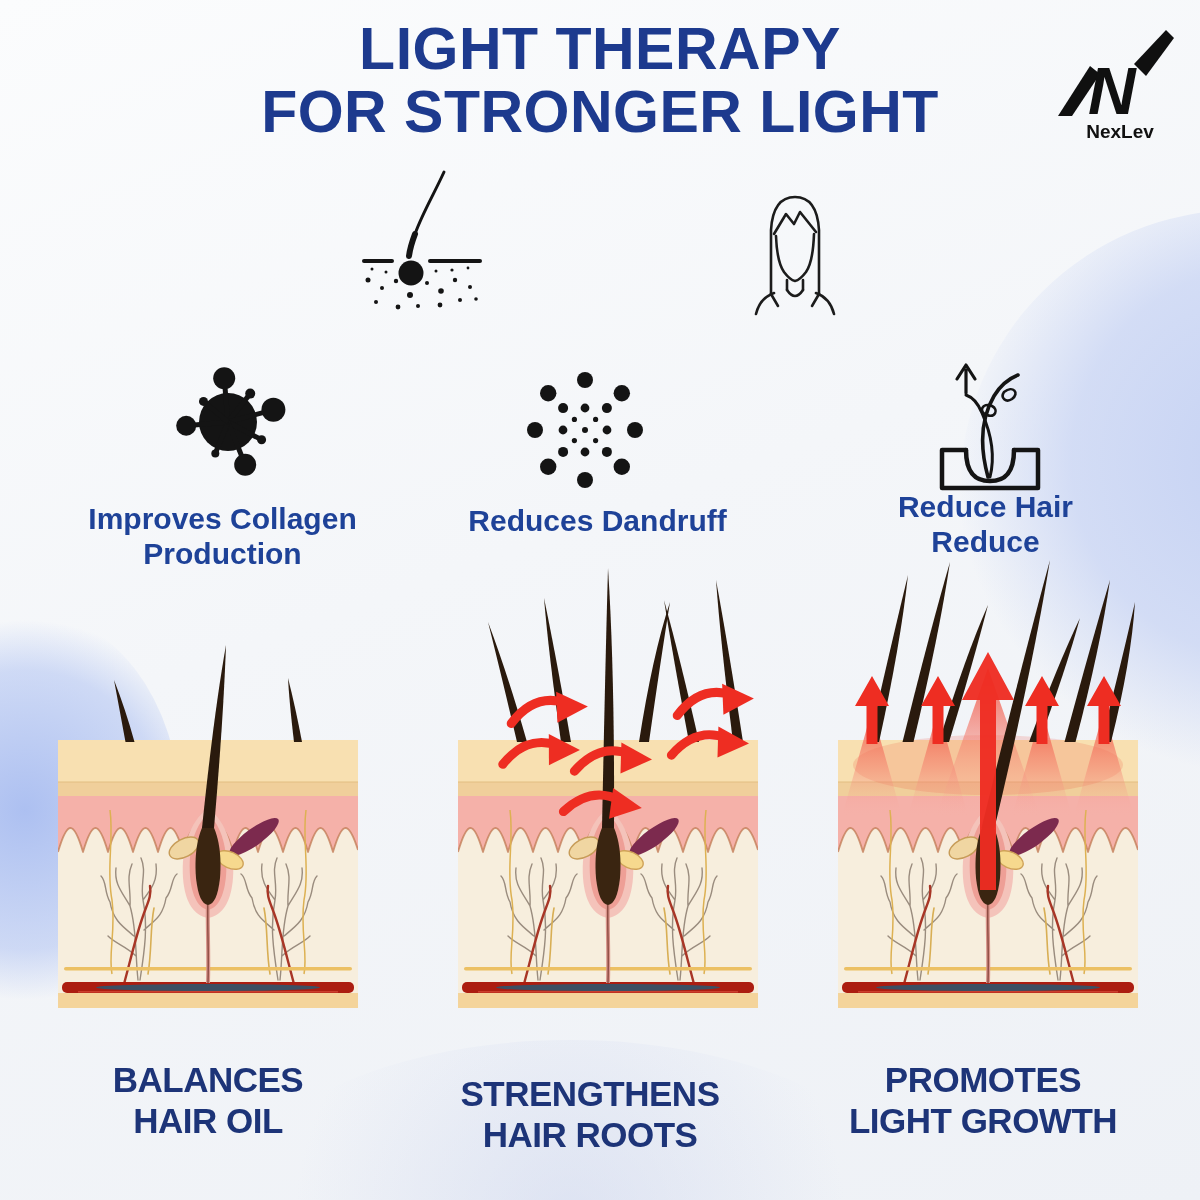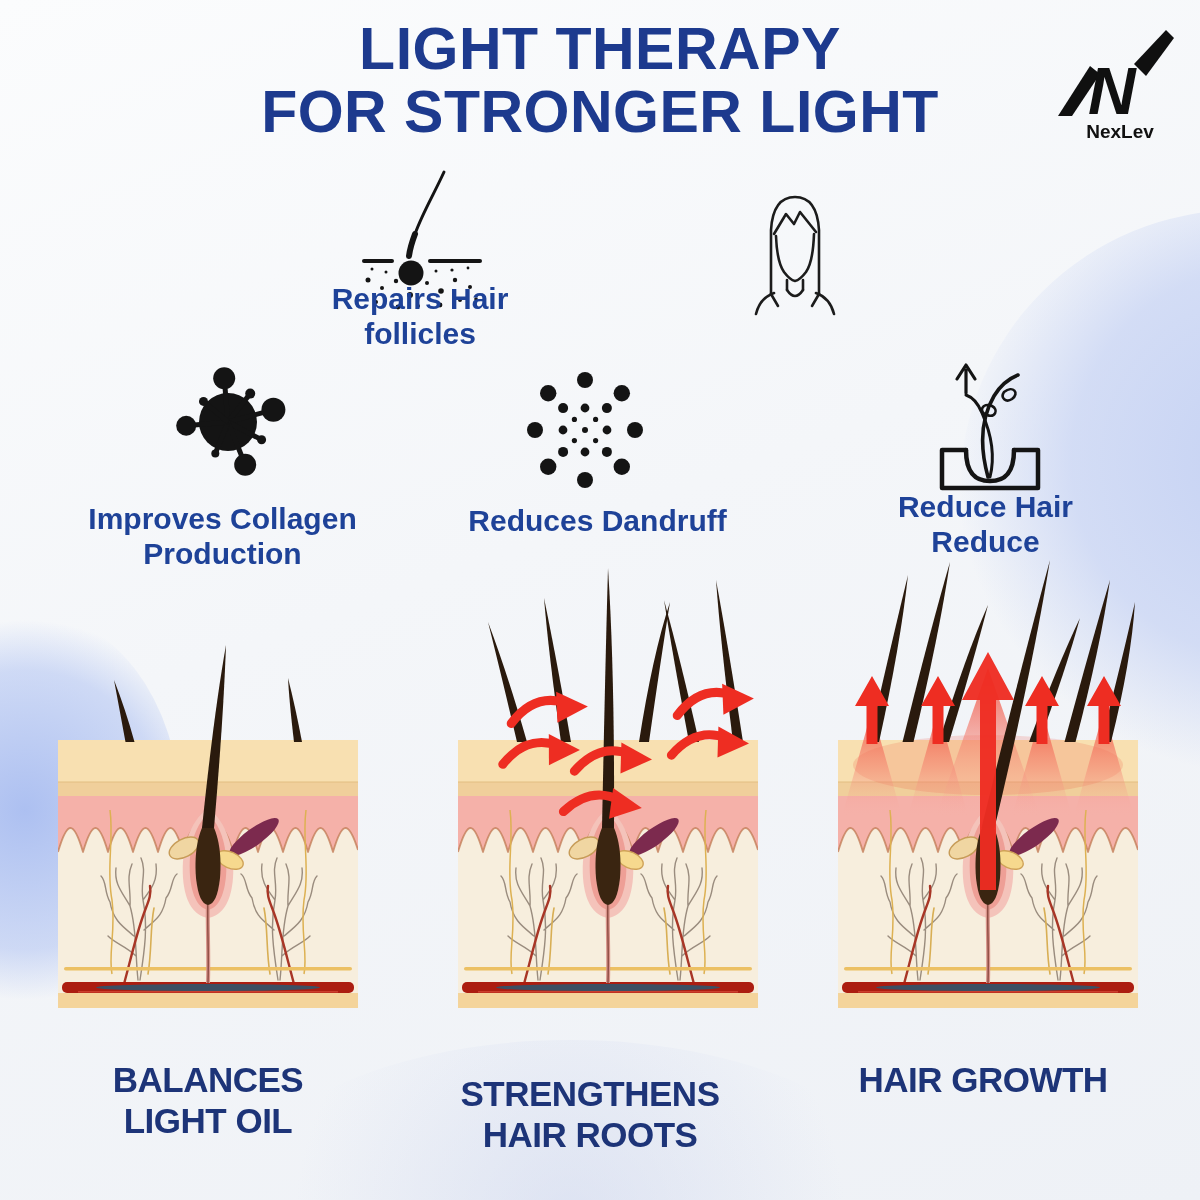--- a/index.html
+++ b/index.html
@@ -160,24 +160,20 @@
         <path d="M38,90 C38,114 48,121 62,121 C76,121 86,114 86,90" stroke-width="4.5"></path>
         <path d="M60,117 C52,88 52,60 66,36 C72,26 80,19 90,15" stroke-width="3.6"></path>
         <path d="M62,117 C68,93 62,71 54,53 C50,43 44,37 38,35" stroke-width="3"></path>
         <path d="M64,46 c-10,-4 -14,6 -5,9 c8,3 12,-5 5,-9" stroke-width="2.6"></path>
         <path d="M76,32 c9,-7 16,1 8,7 c-6,4 -12,-1 -8,-7" stroke-width="2.6"></path>
         <path d="M38,33 V10 M29,19 L38,5 L47,19" stroke-width="3.2"></path>
       </g>
     </svg>
   </div>
 
-  <div class="benefit-label" style="left:295px;top:282px;width:250px;">
-    <div>Repairs Hair</div>
-    <div>follicles</div>
-  </div>
   <div class="benefit-label" style="left:675px;top:316px;width:240px;">
   </div>
   <div class="benefit-label" style="left:55px;top:502px;width:335px;">
     <div>Improves Collagen</div>
     <div>Production</div>
   </div>
   <div class="benefit-label" style="left:425px;top:504px;width:345px;">
     <div>Reduces Dandruff</div>
     <div></div>
   </div>
@@ -359,23 +355,24 @@
         <path d="M142,330 L142,140 L124,140 L150,92 L176,140 L158,140 L158,330 Z" fill="#ee2d22" opacity="0.96"></path>
         <path d="M28.5,184 L28.5,146 L17,146 L34,116 L51,146 L39.5,146 L39.5,184 Z" fill="#ee2d22"></path>
         <path d="M94.5,184 L94.5,146 L83,146 L100,116 L117,146 L105.5,146 L105.5,184 Z" fill="#ee2d22"></path>
         <path d="M198.5,184 L198.5,146 L187,146 L204,116 L221,146 L209.5,146 L209.5,184 Z" fill="#ee2d22"></path>
         <path d="M260.5,184 L260.5,146 L249,146 L266,116 L283,146 L271.5,146 L271.5,184 Z" fill="#ee2d22"></path>
       </svg>
     </div>
 
   <div class="stage-label" style="left:53px;top:1060px;width:310px;">
     <div>BALANCES</div>
-    <div>LIGHT OIL</div>
+    <div>HAIR OIL</div>
   </div>
   <div class="stage-label" style="left:430px;top:1074px;width:320px;">
     <div>STRENGTHENS</div>
     <div>HAIR ROOTS</div>
   </div>
   <div class="stage-label" style="left:818px;top:1060px;width:330px;">
-    <div>HAIR GROWTH</div>
+    <div>PROMOTES</div>
+    <div>LIGHT GROWTH</div>
   </div>
 
 </div>
 
 </body></html>

